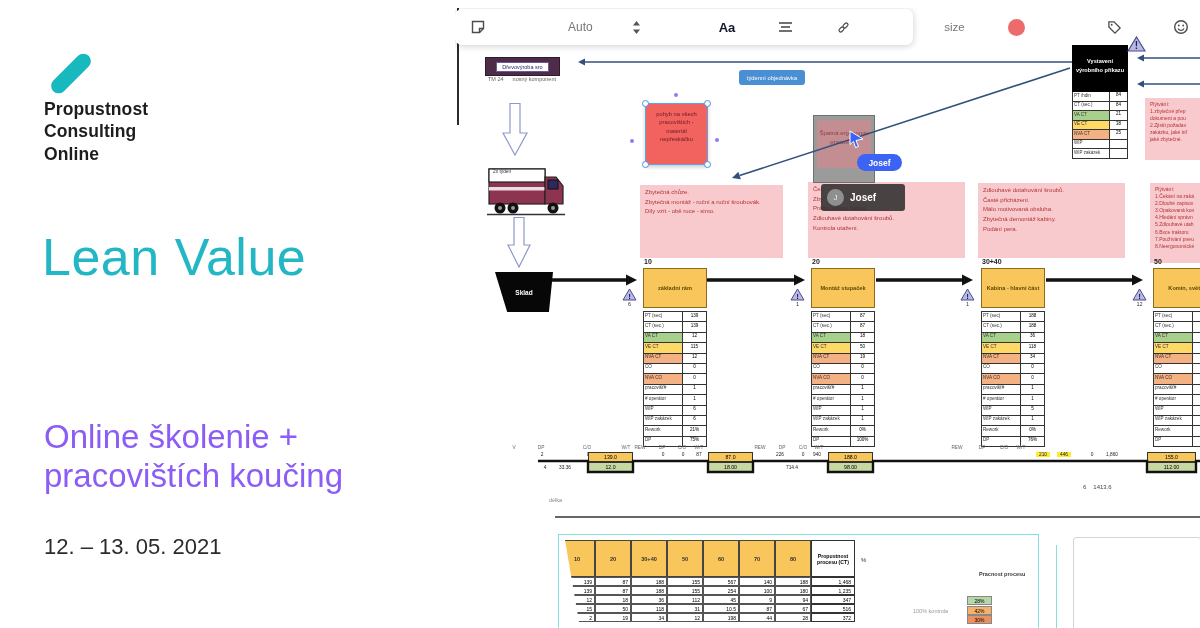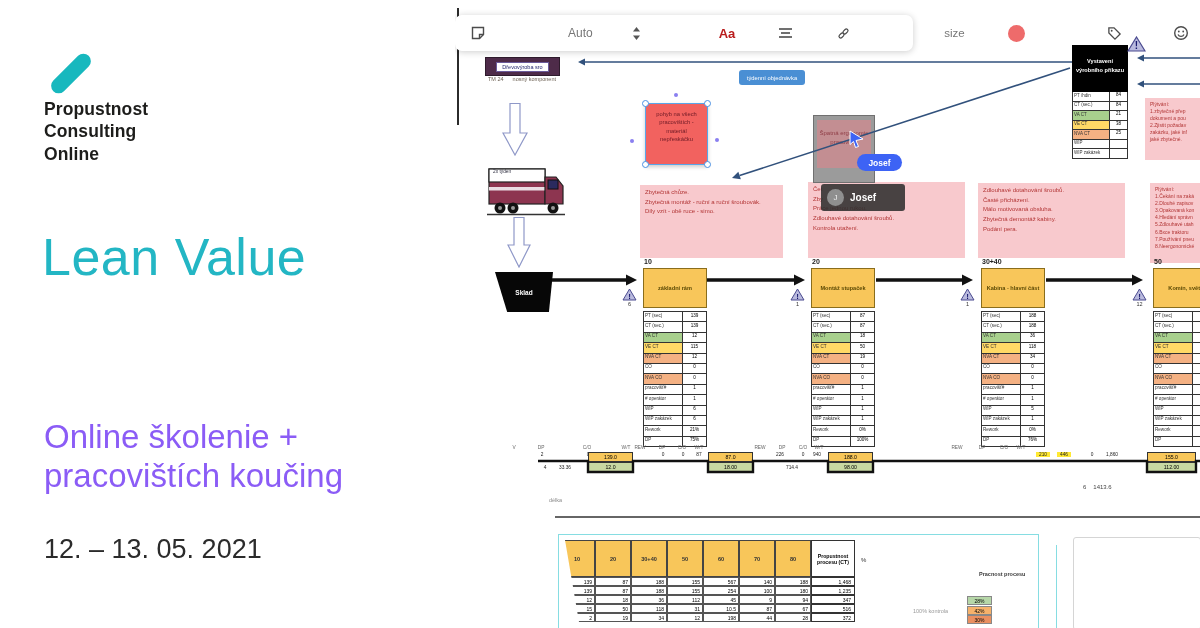--- a/index.html
+++ b/index.html
@@ -6,33 +6,33 @@
   body{width:1200px;height:628px;overflow:hidden;background:#fff;font-family:"Liberation Sans",sans-serif;}
   .abs{position:absolute;}
   #canvas{position:relative;width:1200px;height:628px;background:#fff;overflow:hidden;}
 
   
   .left{position:absolute;left:0;top:0;width:455px;height:628px;background:#fff;}
   .logo-mark{position:absolute;left:46px;top:66px;width:50px;height:15px;border-radius:8px;background:#17b8be;transform:rotate(-45deg);}
   .logo-text{position:absolute;left:44px;top:98px;font-size:17.5px;font-weight:700;color:#1d1d1b;line-height:1.28;letter-spacing:.1px;}
   .title{position:absolute;left:42px;top:218px;font-size:52px;font-weight:400;color:#23b6c4;line-height:1.5;letter-spacing:.5px;}
   .subtitle{position:absolute;left:44px;top:418px;font-size:33px;color:#8b5cf6;line-height:1.18;}
-  .date{position:absolute;left:44px;top:534px;font-size:27px;color:#2b2b2b;}
+  .date{position:absolute;left:44px;top:534px;font-size:22px;color:#2b2b2b;}
 
   
   .board{position:absolute;left:455px;top:8px;width:745px;height:620px;background:#fff;overflow:hidden;}
   .edge-line{left:2px;top:0;width:2px;height:117px;background:#2b2b2b;}
   #lines{position:absolute;left:0;top:0;z-index:5;pointer-events:none;}
 
   
-  .tbar{position:absolute;left:0;top:7px;width:458px;height:36px;background:#fff;border-radius:7px;box-shadow:0 1px 7px rgba(0,0,0,.2);display:flex;align-items:center;z-index:10;padding:0 8px;box-sizing:border-box;gap:29px;}
+  .tbar{position:absolute;left:0;top:1px;width:458px;height:36px;background:#fff;border-radius:7px;box-shadow:0 1px 7px rgba(0,0,0,.2);display:flex;align-items:center;z-index:10;padding:0 8px;box-sizing:border-box;gap:29px;}
   .ti{display:flex;align-items:center;justify-content:center;height:26px;padding:0 7px;color:#4c4c4c;}
   .tdiv{width:1px;height:22px;background:#e7e7e7;margin:0 5px;}
   .t-auto{font-size:12px;color:#777;}
-  .t-aa{font-size:13px;font-weight:700;color:#b91c1c;}
+  .t-aa{font-size:13px;font-weight:700;color:#0f172a;}
   .t-size{font-size:11.5px;color:#777;}
   .t-circle{width:17px;height:17px;border-radius:50%;background:#ee6b6b;}
   .t-more{font-size:13px;color:#9a9a9a;letter-spacing:2px;}
 
   
   .sup{left:30px;top:49px;width:73px;height:17px;background:#4e2b49;border:1px solid #2e1b2c;display:flex;align-items:center;justify-content:center;z-index:2;}
   .sup-in{background:#fff;border:.5px solid #6a5a9a;font-size:5.5px;color:#22256e;padding:1px 5px;white-space:nowrap;}
   .sup-sub{left:33px;top:68px;font-size:5.5px;color:#6d6154;white-space:nowrap;z-index:2;}
   .sup-sub span{margin-right:9px;}
   .opill{left:284px;top:62px;width:66px;height:15px;background:#4a8fd4;border-radius:3px;color:#fff;font-size:5.8px;display:flex;align-items:center;justify-content:center;z-index:2;white-space:nowrap;}

